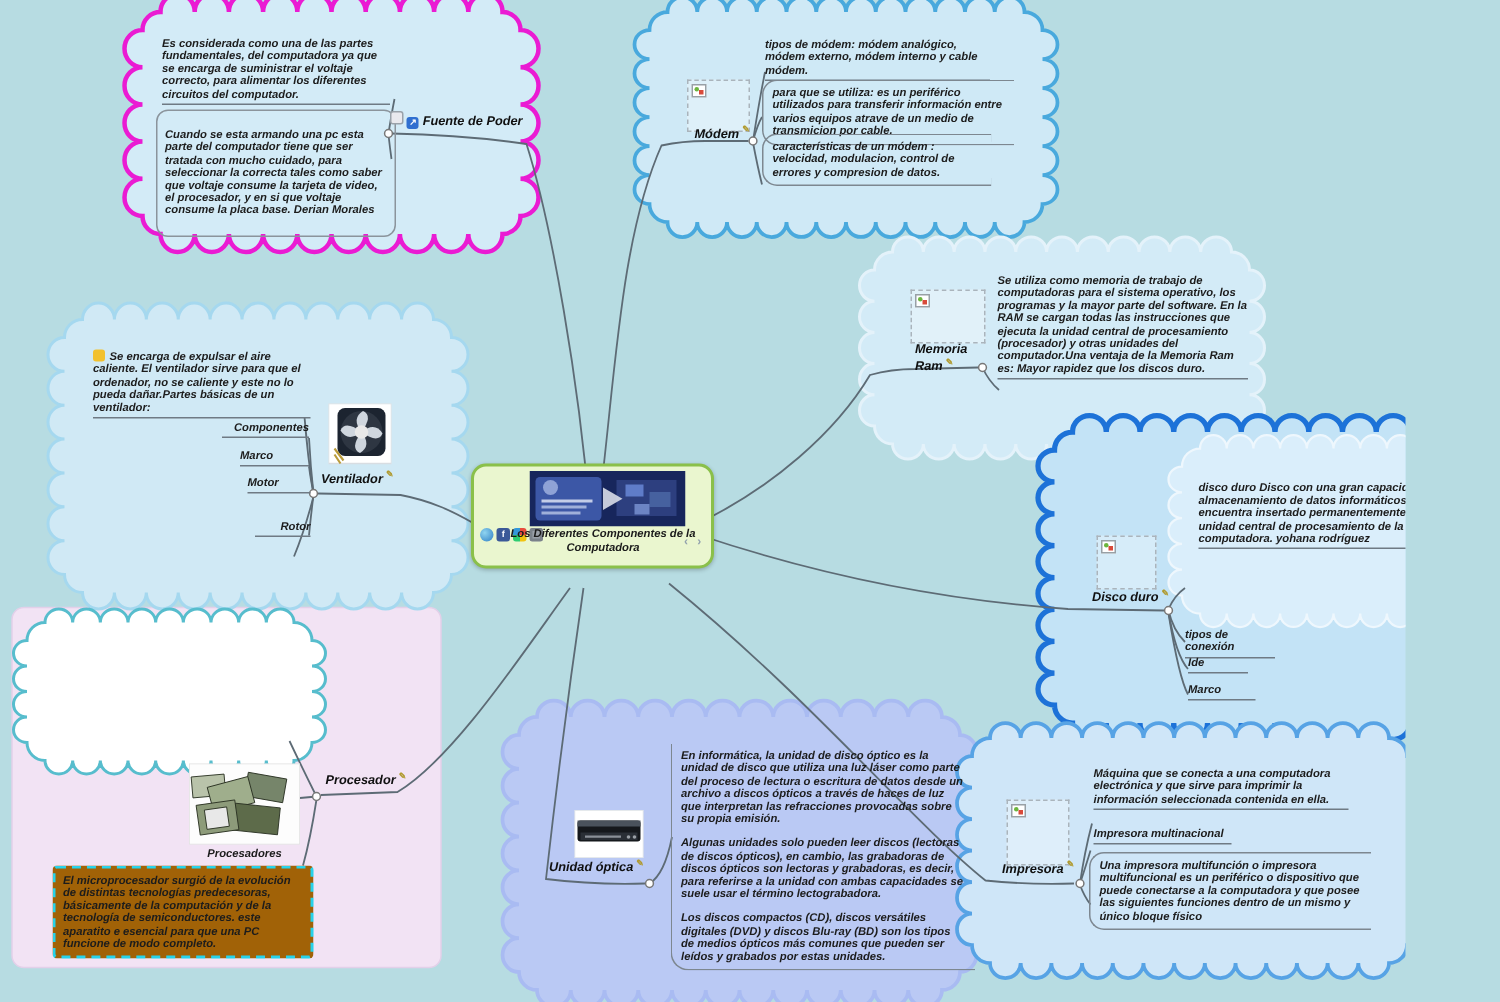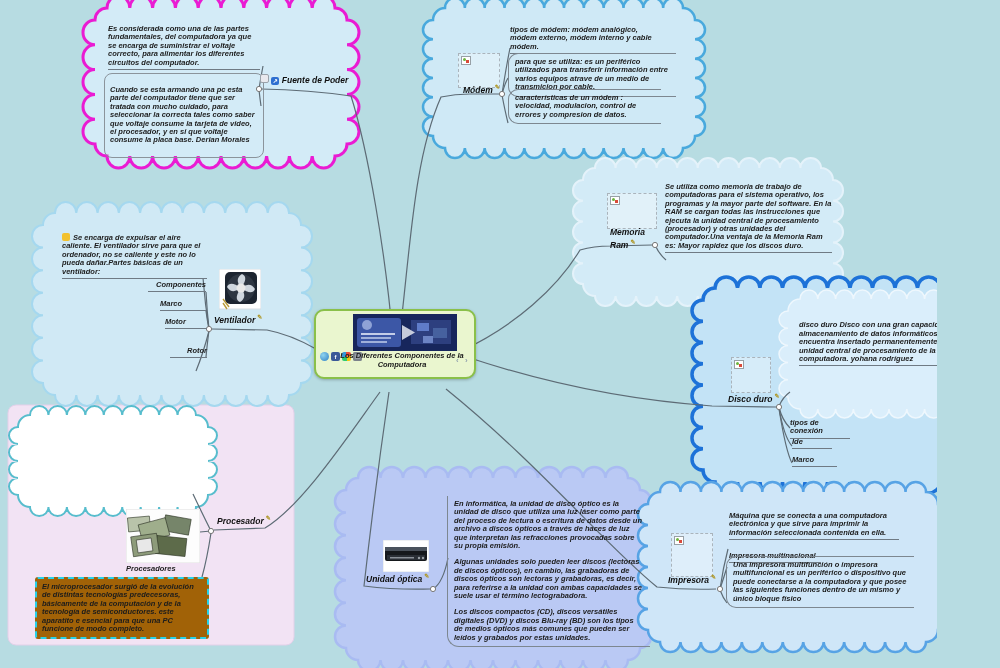--- a/index.html
+++ b/index.html
@@ -25,21 +25,21 @@
   .ico{width:9px;height:9px;display:inline-flex;align-items:center;justify-content:center;font:bold 6px/1 "Liberation Sans",sans-serif;color:#fff;border-radius:2px}
   .ico.globe{border-radius:50%;background:radial-gradient(circle at 35% 35%,#8fd4f0,#2f7fc4)}
   .ico.fb{background:#3b5998}
   .ico.media{background:conic-gradient(#e84c3d 0 25%,#f1c40f 0 50%,#2ecc71 0 75%,#3498db 0)}
   .ico.vid{background:#9aa0a8;box-shadow:inset 0 0 0 2px #7b828a}
   .ico.note-i{background:#e9e9ee;border:1px solid #9aa2aa;width:7px;height:7px}
   .ico.link-i{background:#2f6fd0;color:#fff}
   .handles{position:absolute;left:456px;top:357px;color:#93a2ae;font:bold 8px/1 "Liberation Sans",sans-serif;letter-spacing:2px}
   .hand{display:inline-block;width:8px;height:8px;background:#f2c12e;border-radius:2px;margin-right:3px;vertical-align:-1px}
   .art{position:absolute}
-  .caption{position:absolute;font:italic bold 7.5px "Liberation Sans",sans-serif;color:#1c1c1c;text-align:left}
+  .caption{position:absolute;font:italic bold 7.5px "Liberation Sans",sans-serif;color:#1c1c1c;text-align:center}
 </style>
 </head>
 <body>
 
 <div id="stage">
   <svg id="canvas" width="1000" height="668">
       <rect x="8" y="405" width="286" height="240" rx="8" fill="#f2e3f4" stroke="#e3d0e9" stroke-width="1"></rect>
       <path d="M 107 8 a 11.4 12 0 0 1 22.8 0 a 11.4 12 0 0 1 22.8 0 a 11.4 12 0 0 1 22.8 0 a 11.4 12 0 0 1 22.8 0 a 11.4 12 0 0 1 22.8 0 a 11.4 12 0 0 1 22.8 0 a 11.4 12 0 0 1 22.8 0 a 11.4 12 0 0 1 22.8 0 a 11.4 12 0 0 1 22.8 0 a 11.4 12 0 0 1 22.8 0 a 12 12 0 0 1 12 12 a 12 12.4 0 0 1 0 24.8 a 12 12.4 0 0 1 0 24.8 a 12 12.4 0 0 1 0 24.8 a 12 12.4 0 0 1 0 24.8 a 12 12.4 0 0 1 0 24.8 a 12 12 0 0 1 -12 12 a 11.4 12 0 0 1 -22.8 0 a 11.4 12 0 0 1 -22.8 0 a 11.4 12 0 0 1 -22.8 0 a 11.4 12 0 0 1 -22.8 0 a 11.4 12 0 0 1 -22.8 0 a 11.4 12 0 0 1 -22.8 0 a 11.4 12 0 0 1 -22.8 0 a 11.4 12 0 0 1 -22.8 0 a 11.4 12 0 0 1 -22.8 0 a 11.4 12 0 0 1 -22.8 0 a 12 12 0 0 1 -12 -12 a 12 12.4 0 0 1 0 -24.8 a 12 12.4 0 0 1 0 -24.8 a 12 12.4 0 0 1 0 -24.8 a 12 12.4 0 0 1 0 -24.8 a 12 12.4 0 0 1 0 -24.8 a 12 12 0 0 1 12 -12 Z" fill="#d3ebf7" stroke="#ea1bd3" stroke-width="3"></path>
       <path d="M 445 8 a 9.916666666666666 10 0 0 1 19.833333333333332 0 a 9.916666666666666 10 0 0 1 19.833333333333332 0 a 9.916666666666666 10 0 0 1 19.833333333333332 0 a 9.916666666666666 10 0 0 1 19.833333333333332 0 a 9.916666666666666 10 0 0 1 19.833333333333332 0 a 9.916666666666666 10 0 0 1 19.833333333333332 0 a 9.916666666666666 10 0 0 1 19.833333333333332 0 a 9.916666666666666 10 0 0 1 19.833333333333332 0 a 9.916666666666666 10 0 0 1 19.833333333333332 0 a 9.916666666666666 10 0 0 1 19.833333333333332 0 a 9.916666666666666 10 0 0 1 19.833333333333332 0 a 9.916666666666666 10 0 0 1 19.833333333333332 0 a 12 12 0 0 1 12 12 a 10 9.666666666666666 0 0 1 0 19.333333333333332 a 10 9.666666666666666 0 0 1 0 19.333333333333332 a 10 9.666666666666666 0 0 1 0 19.333333333333332 a 10 9.666666666666666 0 0 1 0 19.333333333333332 a 10 9.666666666666666 0 0 1 0 19.333333333333332 a 10 9.666666666666666 0 0 1 0 19.333333333333332 a 12 12 0 0 1 -12 12 a 9.916666666666666 10 0 0 1 -19.833333333333332 0 a 9.916666666666666 10 0 0 1 -19.833333333333332 0 a 9.916666666666666 10 0 0 1 -19.833333333333332 0 a 9.916666666666666 10 0 0 1 -19.833333333333332 0 a 9.916666666666666 10 0 0 1 -19.833333333333332 0 a 9.916666666666666 10 0 0 1 -19.833333333333332 0 a 9.916666666666666 10 0 0 1 -19.833333333333332 0 a 9.916666666666666 10 0 0 1 -19.833333333333332 0 a 9.916666666666666 10 0 0 1 -19.833333333333332 0 a 9.916666666666666 10 0 0 1 -19.833333333333332 0 a 9.916666666666666 10 0 0 1 -19.833333333333332 0 a 9.916666666666666 10 0 0 1 -19.833333333333332 0 a 12 12 0 0 1 -12 -12 a 10 9.666666666666666 0 0 1 0 -19.333333333333332 a 10 9.666666666666666 0 0 1 0 -19.333333333333332 a 10 9.666666666666666 0 0 1 0 -19.333333333333332 a 10 9.666666666666666 0 0 1 0 -19.333333333333332 a 10 9.666666666666666 0 0 1 0 -19.333333333333332 a 10 9.666666666666666 0 0 1 0 -19.333333333333332 a 12 12 0 0 1 12 -12 Z" fill="#cfe9f6" stroke="#49a9dd" stroke-width="2.5"></path>
       <path d="M 595 168 a 10.272727272727273 10 0 0 1 20.545454545454547 0 a 10.272727272727273 10 0 0 1 20.545454545454547 0 a 10.272727272727273 10 0 0 1 20.545454545454547 0 a 10.272727272727273 10 0 0 1 20.545454545454547 0 a 10.272727272727273 10 0 0 1 20.545454545454547 0 a 10.272727272727273 10 0 0 1 20.545454545454547 0 a 10.272727272727273 10 0 0 1 20.545454545454547 0 a 10.272727272727273 10 0 0 1 20.545454545454547 0 a 10.272727272727273 10 0 0 1 20.545454545454547 0 a 10.272727272727273 10 0 0 1 20.545454545454547 0 a 10.272727272727273 10 0 0 1 20.545454545454547 0 a 12 12 0 0 1 12 12 a 10 10.4 0 0 1 0 20.8 a 10 10.4 0 0 1 0 20.8 a 10 10.4 0 0 1 0 20.8 a 10 10.4 0 0 1 0 20.8 a 10 10.4 0 0 1 0 20.8 a 12 12 0 0 1 -12 12 a 10.272727272727273 10 0 0 1 -20.545454545454547 0 a 10.272727272727273 10 0 0 1 -20.545454545454547 0 a 10.272727272727273 10 0 0 1 -20.545454545454547 0 a 10.272727272727273 10 0 0 1 -20.545454545454547 0 a 10.272727272727273 10 0 0 1 -20.545454545454547 0 a 10.272727272727273 10 0 0 1 -20.545454545454547 0 a 10.272727272727273 10 0 0 1 -20.545454545454547 0 a 10.272727272727273 10 0 0 1 -20.545454545454547 0 a 10.272727272727273 10 0 0 1 -20.545454545454547 0 a 10.272727272727273 10 0 0 1 -20.545454545454547 0 a 10.272727272727273 10 0 0 1 -20.545454545454547 0 a 12 12 0 0 1 -12 -12 a 10 10.4 0 0 1 0 -20.8 a 10 10.4 0 0 1 0 -20.8 a 10 10.4 0 0 1 0 -20.8 a 10 10.4 0 0 1 0 -20.8 a 10 10.4 0 0 1 0 -20.8 a 12 12 0 0 1 12 -12 Z" fill="#d3ebf7" stroke="#e4f2fa" stroke-width="2"></path>
@@ -215,16 +215,16 @@
     </div>
 
     <div class="ph" style="left:671px;top:533px;width:40px;height:42px">
         <span class="bi"></span>
       </div>
     <div class="tlabel" style="left:668px;top:573px">
       <span>Impresora</span><span class="mark">✎</span>
     </div>
     <div class="note u wrap" style="left:729px;top:512px;width:170px">Máquina que se conecta a una computadora electrónica y que sirve para imprimir la información seleccionada contenida en ella.</div>
     <div class="note u" style="left:729px;top:552px;width:92px">Impresora multinacional</div>
-    <div class="note bracket wrap" style="left:726px;top:556px;width:175px">Una impresora multifunción o impresora multifuncional es un periférico o dispositivo que puede conectarse a la computadora y que posee las siguientes funciones dentro de un mismo y único bloque físico</div>
+    <div class="note bracket wrap" style="left:726px;top:568px;width:175px">Una impresora multifunción o impresora multifuncional es un periférico o dispositivo que puede conectarse a la computadora y que posee las siguientes funciones dentro de un mismo y único bloque físico</div>
 
   </div>
 </div>
 
 </body></html>

